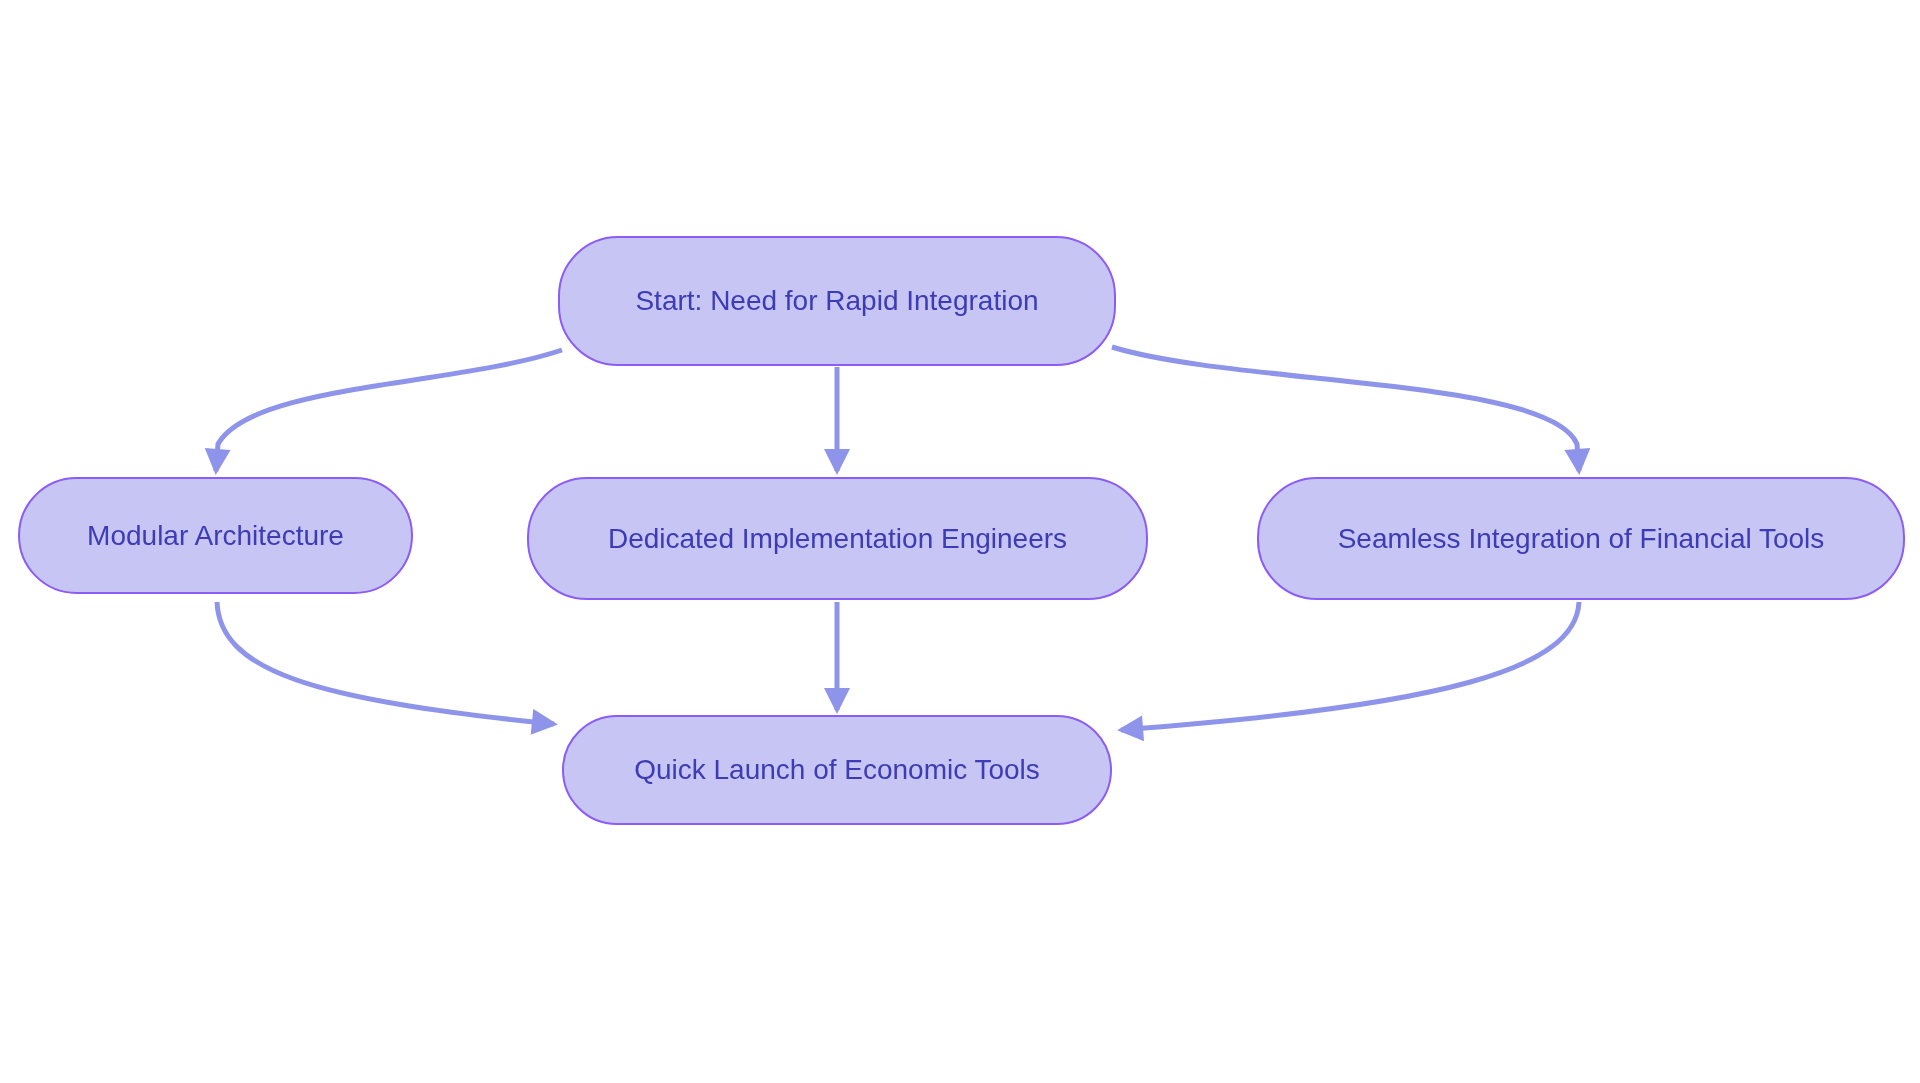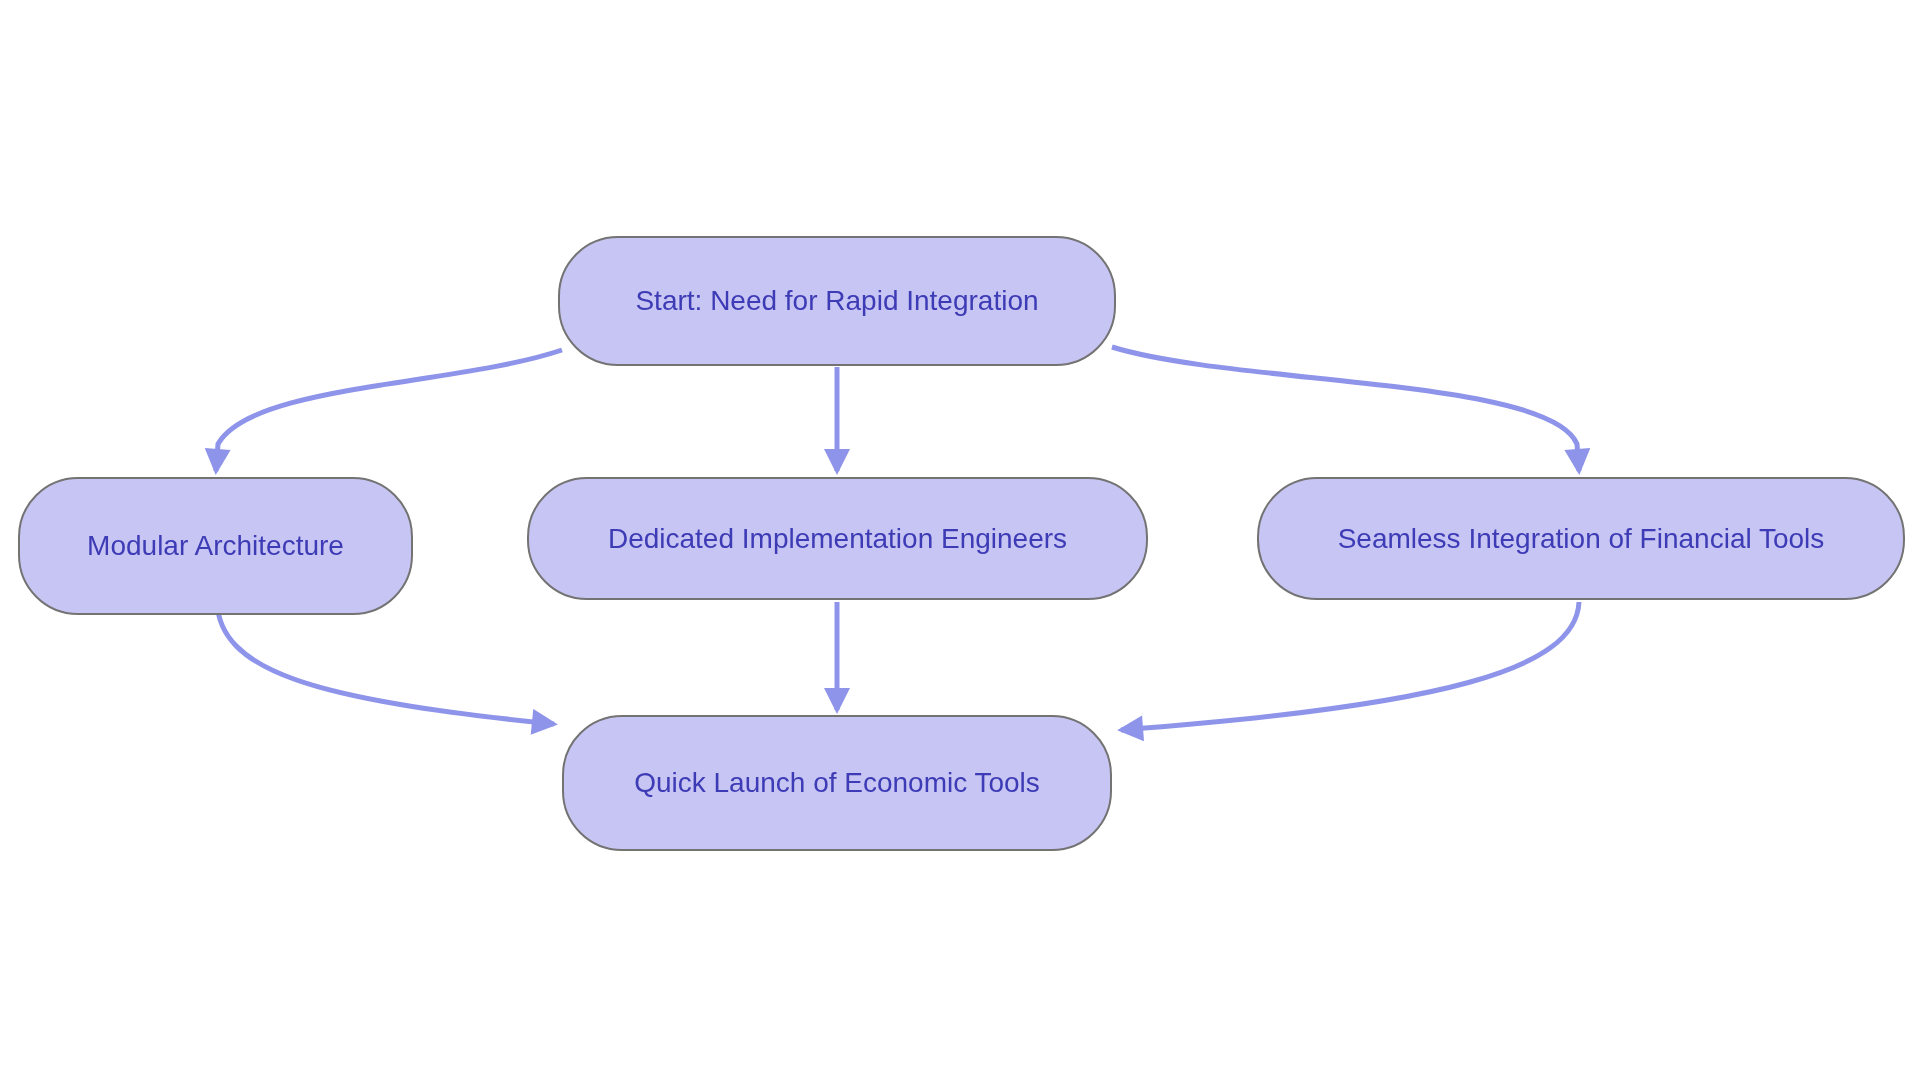--- a/index.html
+++ b/index.html
@@ -30,33 +30,33 @@
     stroke-linecap: butt;
     marker-end: url(#arrowhead);
   }
   .node {
     position: absolute;
     box-sizing: border-box;
     display: flex;
     align-items: center;
     justify-content: center;
     background: #c7c5f3;
-    border: 2px solid #737373;
+    border: 2px solid #8b5cf6;
     border-radius: 60px;
     color: #3d3bb5;
     font-size: 28px;
     line-height: 1.2;
     text-align: center;
     white-space: nowrap;
   }
   .node-start     { left: 558px;  top: 236px; width: 558px; height: 130px; }
-  .node-modular   { left: 18px;   top: 477px; width: 395px; height: 138px; }
+  .node-modular   { left: 18px;   top: 477px; width: 395px; height: 117px; }
   .node-engineers { left: 527px;  top: 477px; width: 621px; height: 123px; }
   .node-seamless  { left: 1257px; top: 477px; width: 648px; height: 123px; }
-  .node-launch    { left: 562px;  top: 715px; width: 550px; height: 136px; }
+  .node-launch    { left: 562px;  top: 715px; width: 550px; height: 110px; }
 </style>
 </head>
 <body>
 
 <div class="canvas">
 
   <svg class="edges" viewBox="0 0 1920 1083" xmlns="http://www.w3.org/2000/svg">
     <defs>
       <marker id="arrowhead" viewBox="0 0 10 10" refX="8.5" refY="5" markerWidth="5.6" markerHeight="5.2" orient="auto">
         <path d="M 0 0 L 10 5 L 0 10 Z" fill="#8e94e9"></path>

